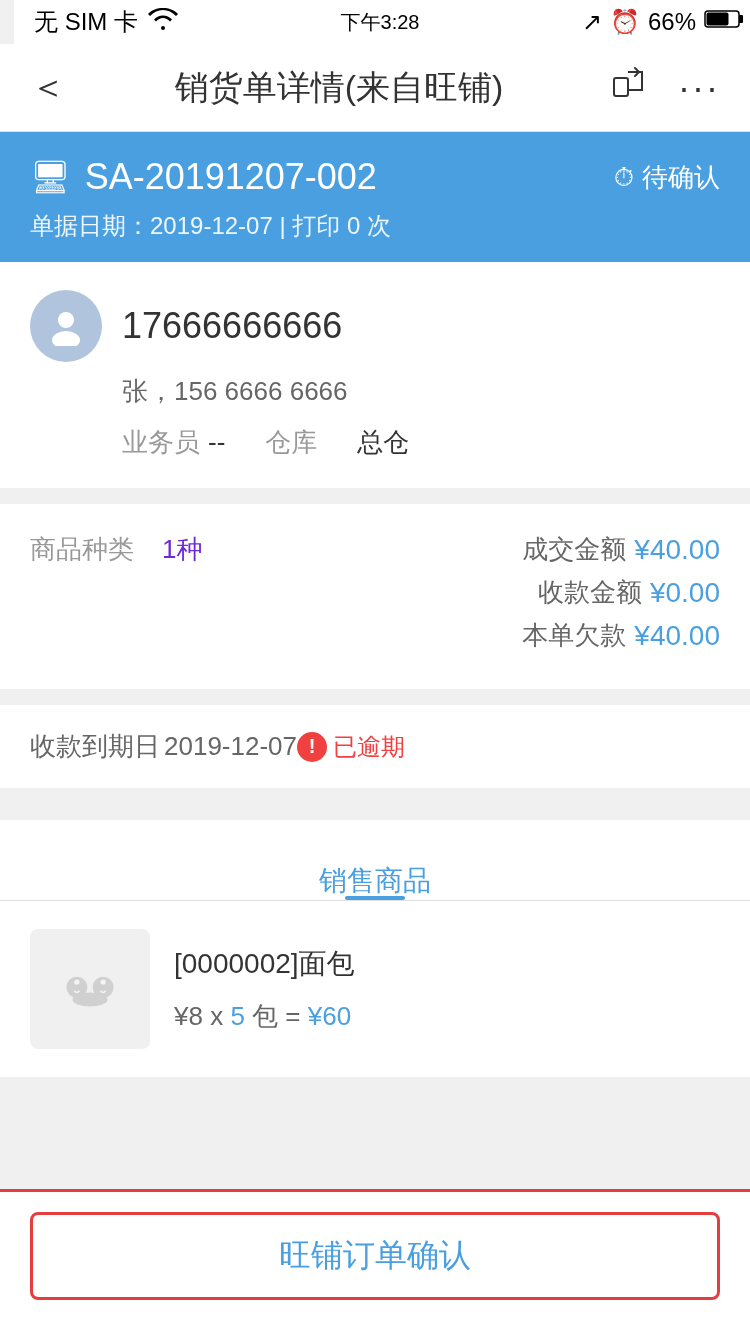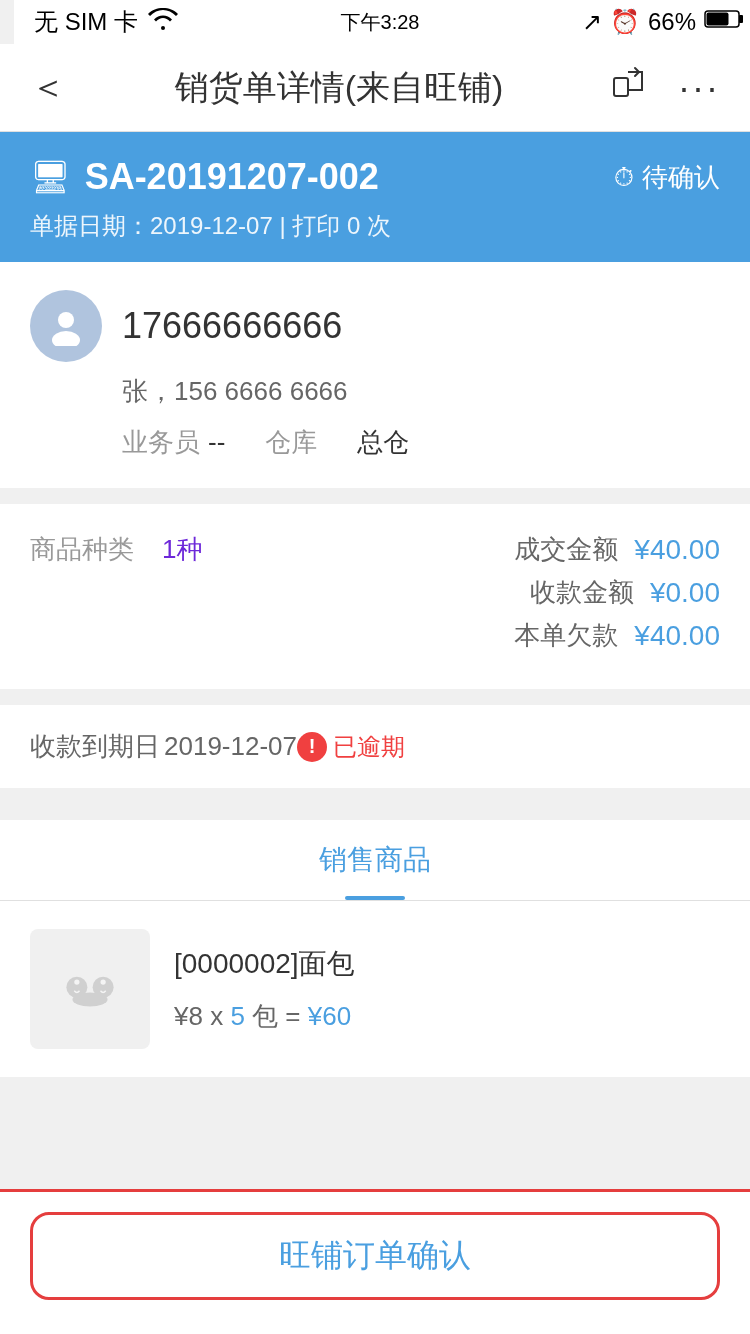--- a/index.html
+++ b/index.html
@@ -72,21 +72,21 @@
       color: #fff;
     }
     .order-header-top {
       display: flex;
       justify-content: space-between;
       align-items: center;
       margin-bottom: 12px;
     }
     .order-id {
       font-size: 36px;
-      font-weight: bold;
+      font-weight: normal;
       color: #fff;
     }
     .order-status {
       display: flex;
       align-items: center;
       gap: 8px;
       font-size: 26px;
       color: #fff;
     }
     .order-meta {
@@ -180,21 +180,21 @@
       color: #6d28d9;
     }
     .summary-right {
       text-align: right;
       min-width: 280px;
     }
     .amount-row {
       display: flex;
       justify-content: flex-end;
       align-items: center;
-      gap: 16px;
+      gap: 8px;
       margin-bottom: 8px;
       font-size: 26px;
     }
     .amount-label {
       color: #666;
     }
     .amount-blue {
       color: #4a9fe0;
       font-size: 28px;
     }
@@ -237,21 +237,21 @@
       border-bottom: 1px solid #e0e0e0;
     }
     .tabs-row {
       display: flex;
       height: 80px;
       align-items: stretch;
     }
     .tab-item {
       flex: 1;
       display: flex;
-      align-items: center;
+      align-items: flex-end;
       justify-content: center;
       font-size: 28px;
       color: #999;
       position: relative;
       cursor: pointer;
     }
     .tab-item.active {
       color: #4a9fe0;
     }
     .tab-item.active::after {
@@ -330,21 +330,21 @@
       width: 750px;
       background: #fff;
       padding: 20px 30px 34px;
       border-top: 3px solid #e53e3e;
     }
     .confirm-button {
       width: 100%;
       height: 88px;
       background: #fff;
       border: 3px solid #e53e3e;
-      border-radius: 19px;
+      border-radius: 8px;
       font-size: 32px;
       color: #4a9fe0;
       display: flex;
       align-items: center;
       justify-content: center;
       cursor: pointer;
     }
 
     
     .back-icon {

